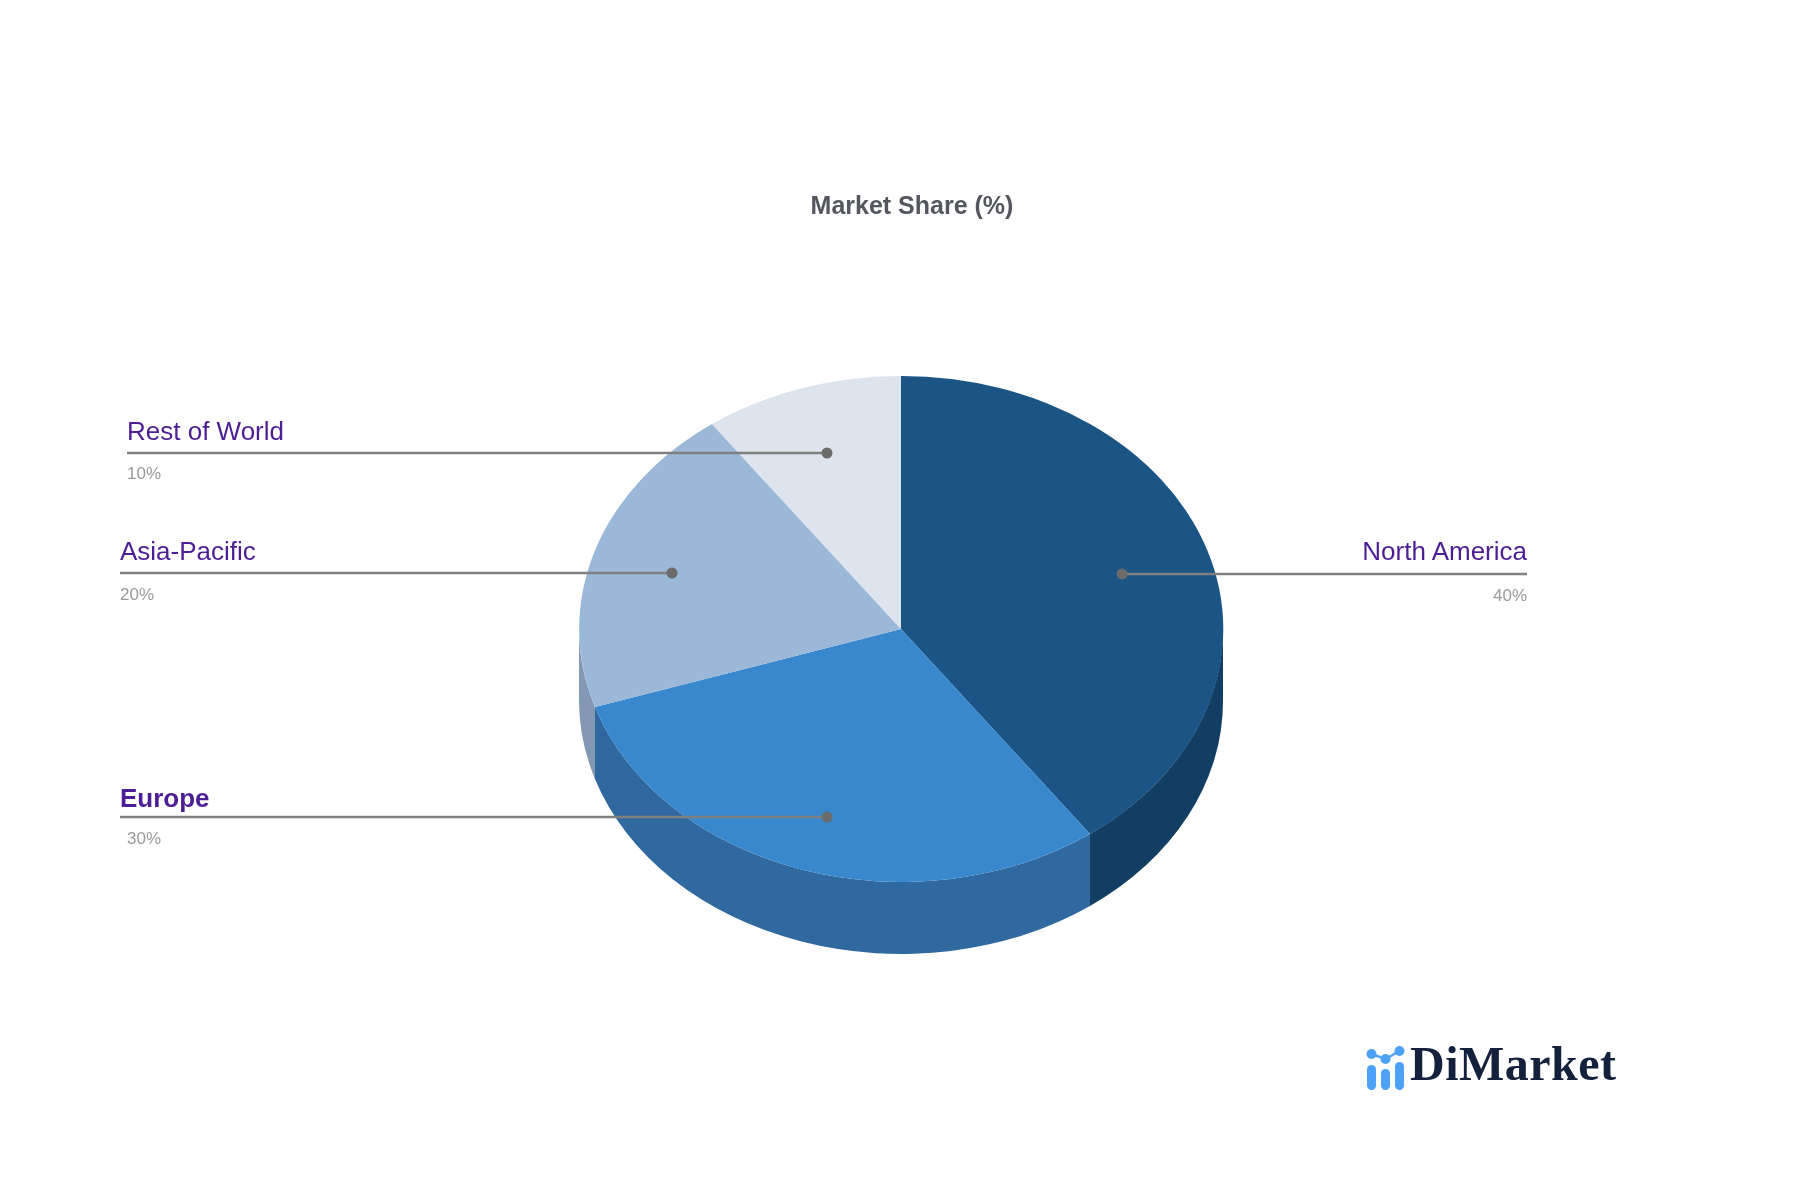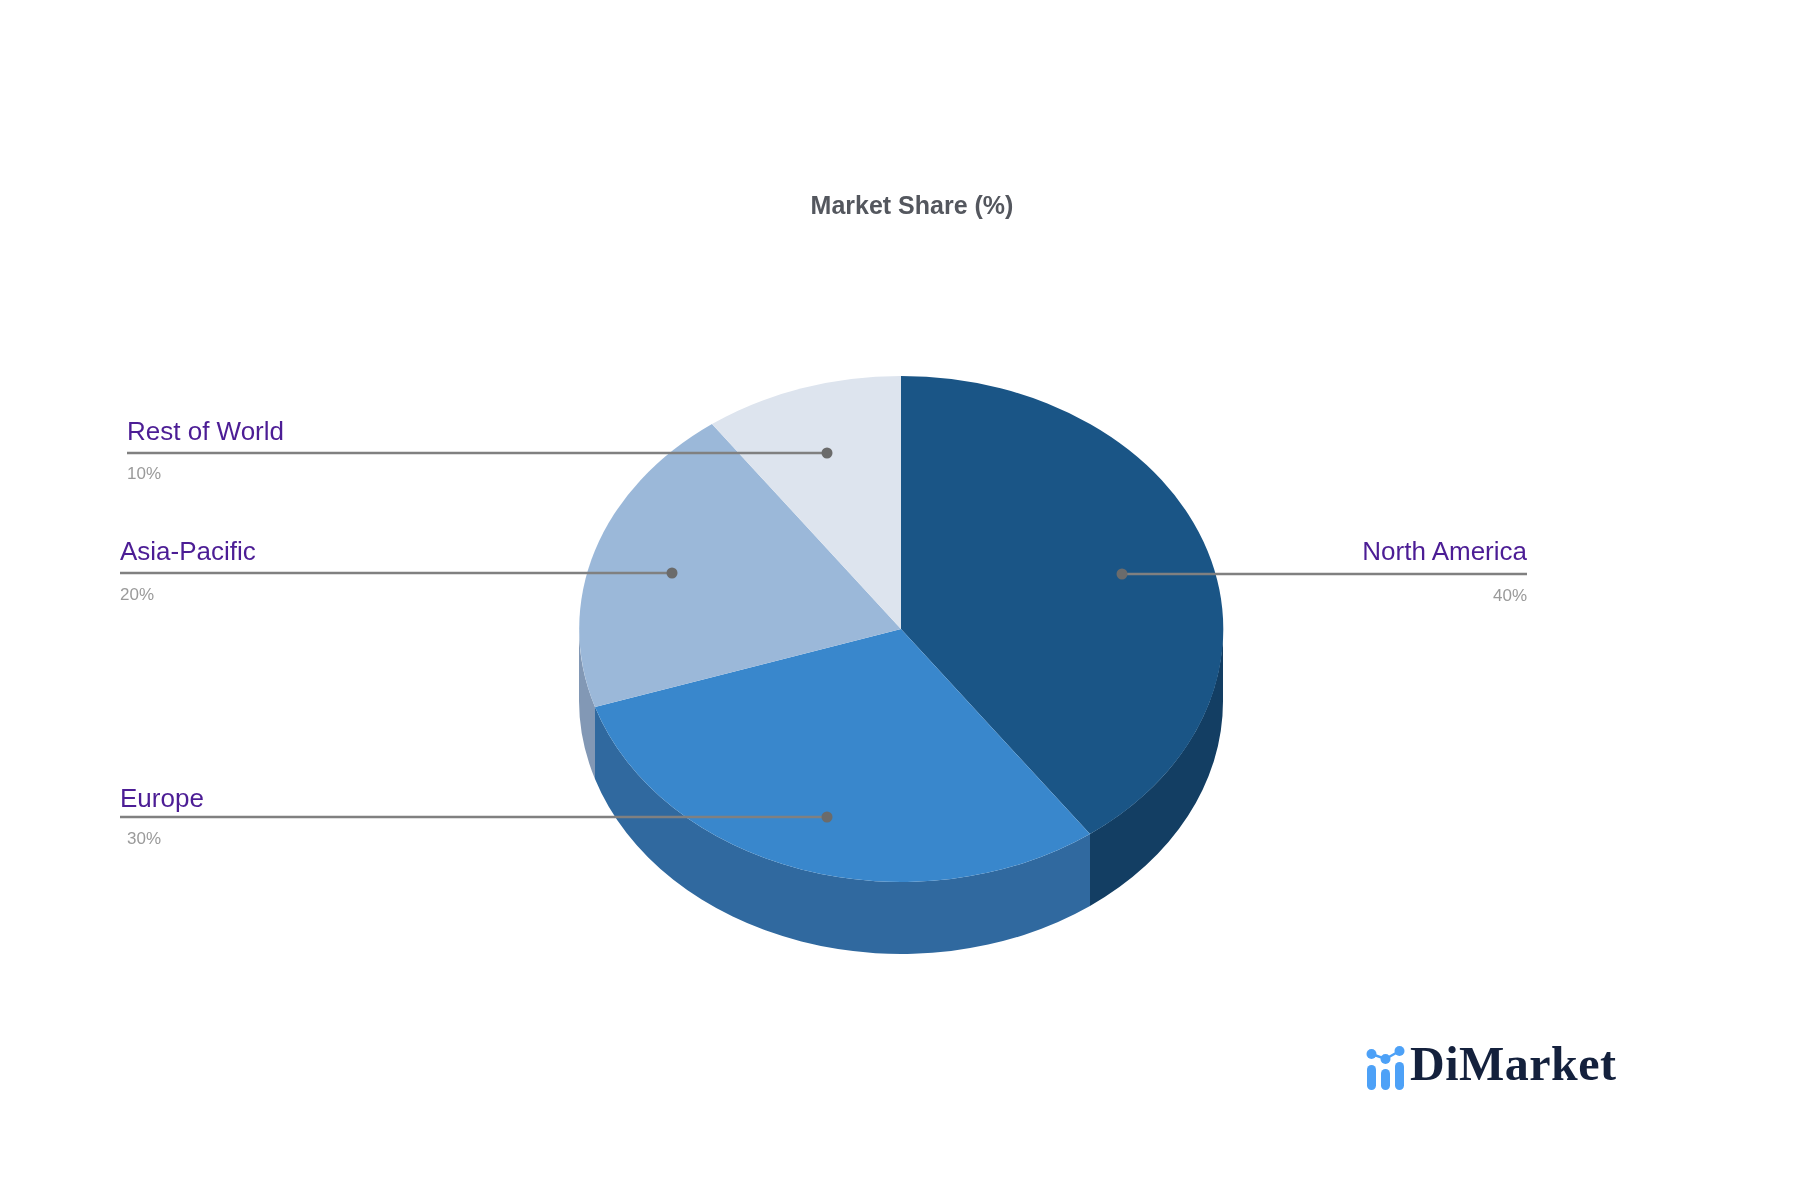--- a/index.html
+++ b/index.html
@@ -49,21 +49,21 @@
       <circle cx="1122" cy="574" r="5.5"></circle>
     </g>
   </svg>
 
   <div class="slice-label" style="left:127px;top:417px;">Rest of World</div>
   <div class="slice-pct" style="left:127px;top:460px;">10%</div>
 
   <div class="slice-label" style="left:120px;top:537px;">Asia-Pacific</div>
   <div class="slice-pct" style="left:120px;top:581px;">20%</div>
 
-  <div class="slice-label" style="left:120px;top:784px;">Europe</div>
+  <div class="slice-label" style="left:120px;top:784px;font-weight:bold;">Europe</div>
   <div class="slice-pct" style="left:127px;top:825px;">30%</div>
 
   <div class="slice-label align-r" style="right:273px;top:537px;">North America</div>
   <div class="slice-pct align-r" style="right:273px;top:582px;">40%</div>
 
   <div class="logo">
     <svg width="48" height="52" viewBox="0 0 48 52">
       <g fill="#4da1f7">
         <rect x="5" y="27" width="9" height="25" rx="4.5"></rect>
         <rect x="19" y="31" width="9" height="21" rx="4.5"></rect>

